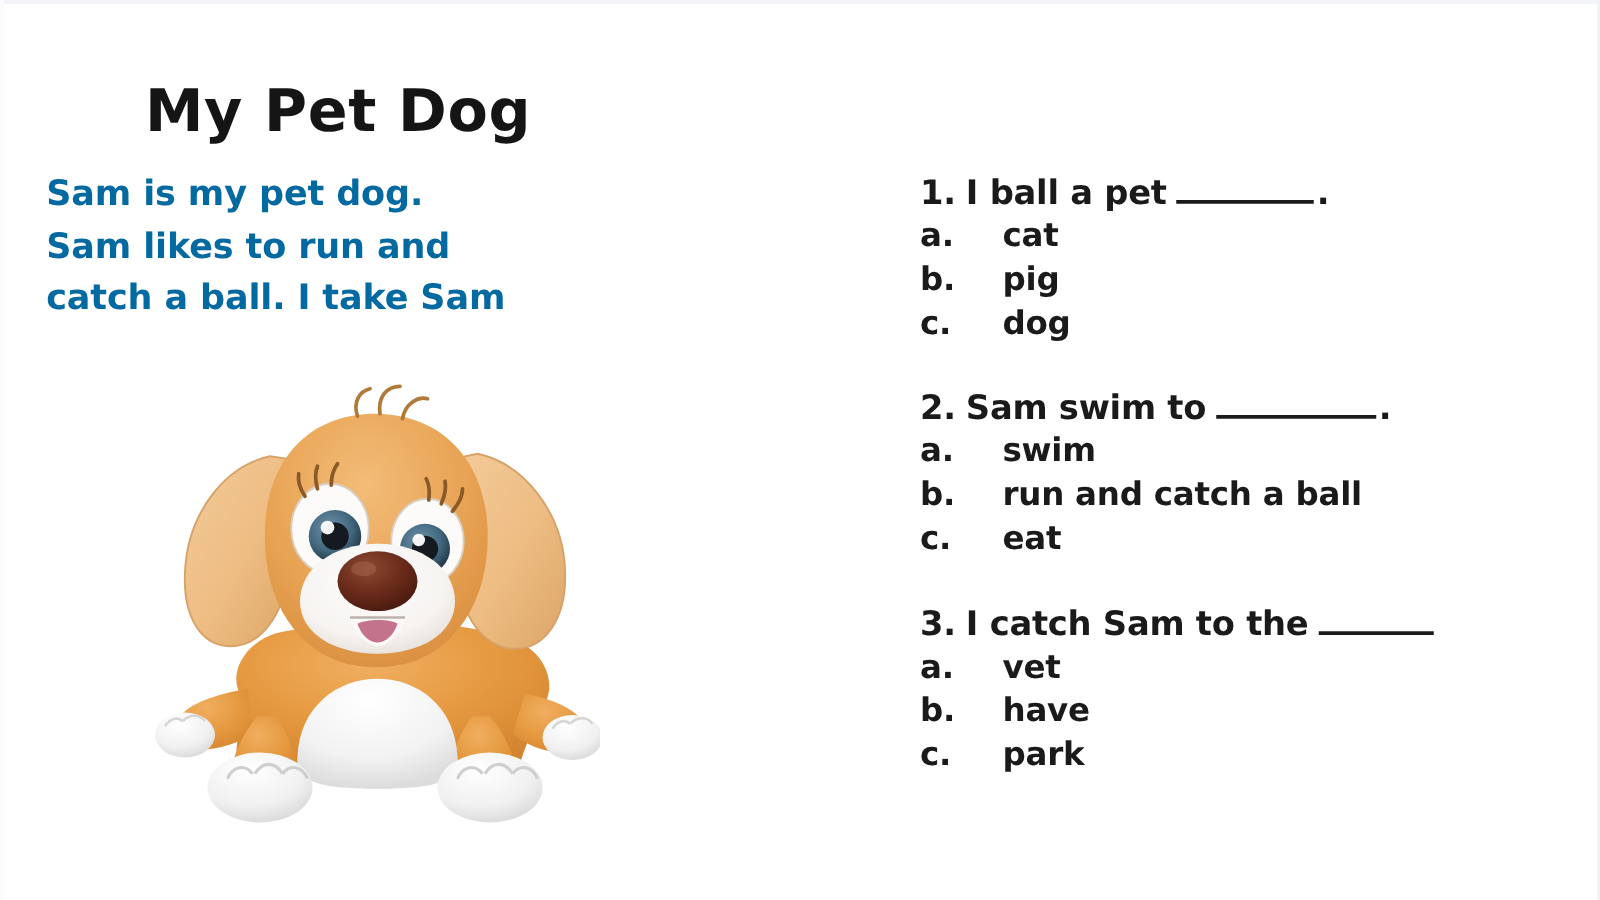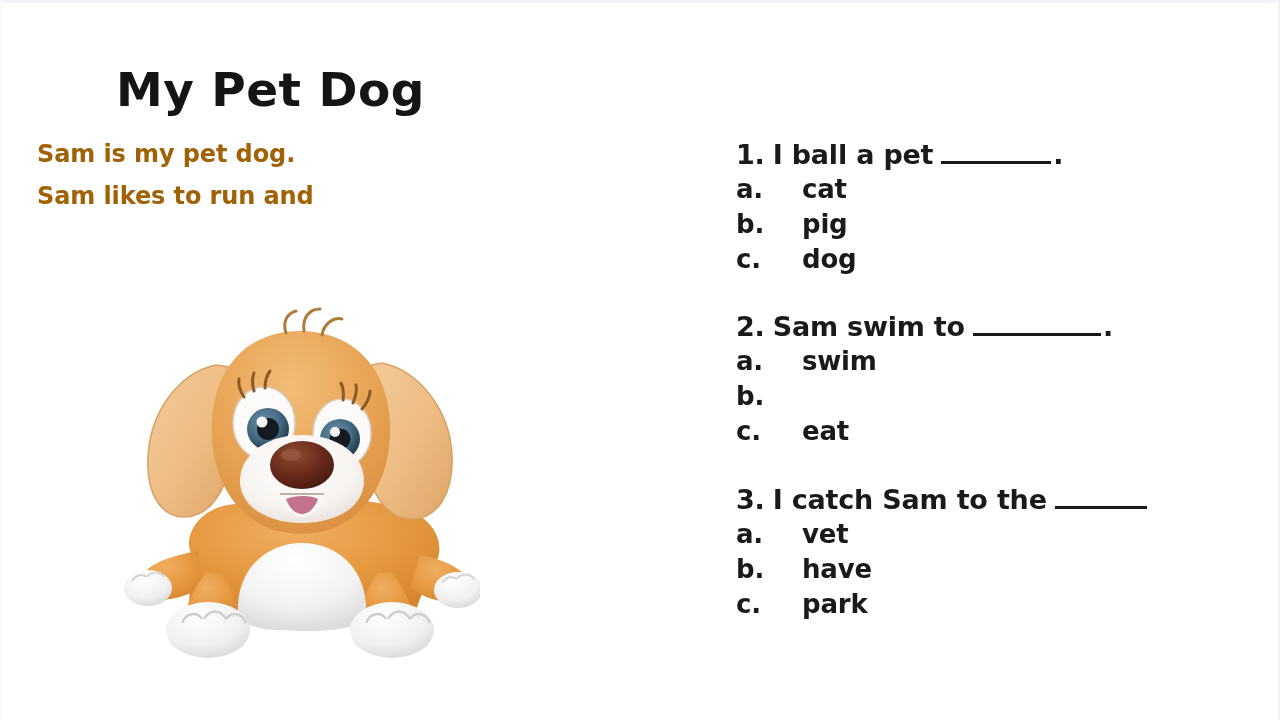--- a/index.html
+++ b/index.html
@@ -59,23 +59,23 @@
     color: #151515;
     white-space: nowrap;
   }
   #passage-text {
     position: absolute;
     left: 37px;
     top: 134px;
     width: 530px;
     font-family: "DejaVu Sans", sans-serif;
     font-weight: 700;
-    font-size: 24px;
+    font-size: 28px;
     line-height: 41.5px;
-    color: #a16207;
+    color: #0369a1;
     letter-spacing: -0.1px;
   }
   #passage-text .pline { display: block; white-space: nowrap; }
 
   
   #dog-illustration {
     position: absolute;
     left: 120px;
     top: 305px;
     width: 360px;
@@ -151,20 +151,21 @@
   <div class="edge-left"></div>
   <div class="edge-right"></div>
 
   <div id="left-column">
 
     <div id="worksheet-title">My Pet Dog</div>
 
     <div id="passage-text">
       <span class="pline">Sam is my pet dog.</span>
       <span class="pline">Sam likes to run and</span>
+      <span class="pline">catch a ball. I take Sam</span>
     </div>
 
     <div id="dog-illustration">
       <svg viewBox="0 0 360 355" xmlns="http://www.w3.org/2000/svg">
         <defs>
           <radialGradient id="bodyGrad" cx="42%" cy="30%" r="78%">
             <stop offset="0%" stop-color="#F0AE60"></stop>
             <stop offset="55%" stop-color="#E5993F"></stop>
             <stop offset="100%" stop-color="#D4842F"></stop>
           </radialGradient>
@@ -331,20 +332,21 @@
         <span class="stem-text" style="margin-left:8px">Sam swim to</span>
         <span class="answer-blank blank-w2"></span>
         <span class="stem-period">.</span>
       </div>
       <div class="option-row">
         <span class="option-letter">a.</span>
         <span class="option-text">swim</span>
       </div>
       <div class="option-row">
         <span class="option-letter">b.</span>
+        <span class="option-text">run and catch a ball</span>
       </div>
       <div class="option-row">
         <span class="option-letter">c.</span>
         <span class="option-text">eat</span>
       </div>
     </div>
 
     <div class="question-block q3">
       <div class="question-stem">
         <span class="stem-text">3.</span>

